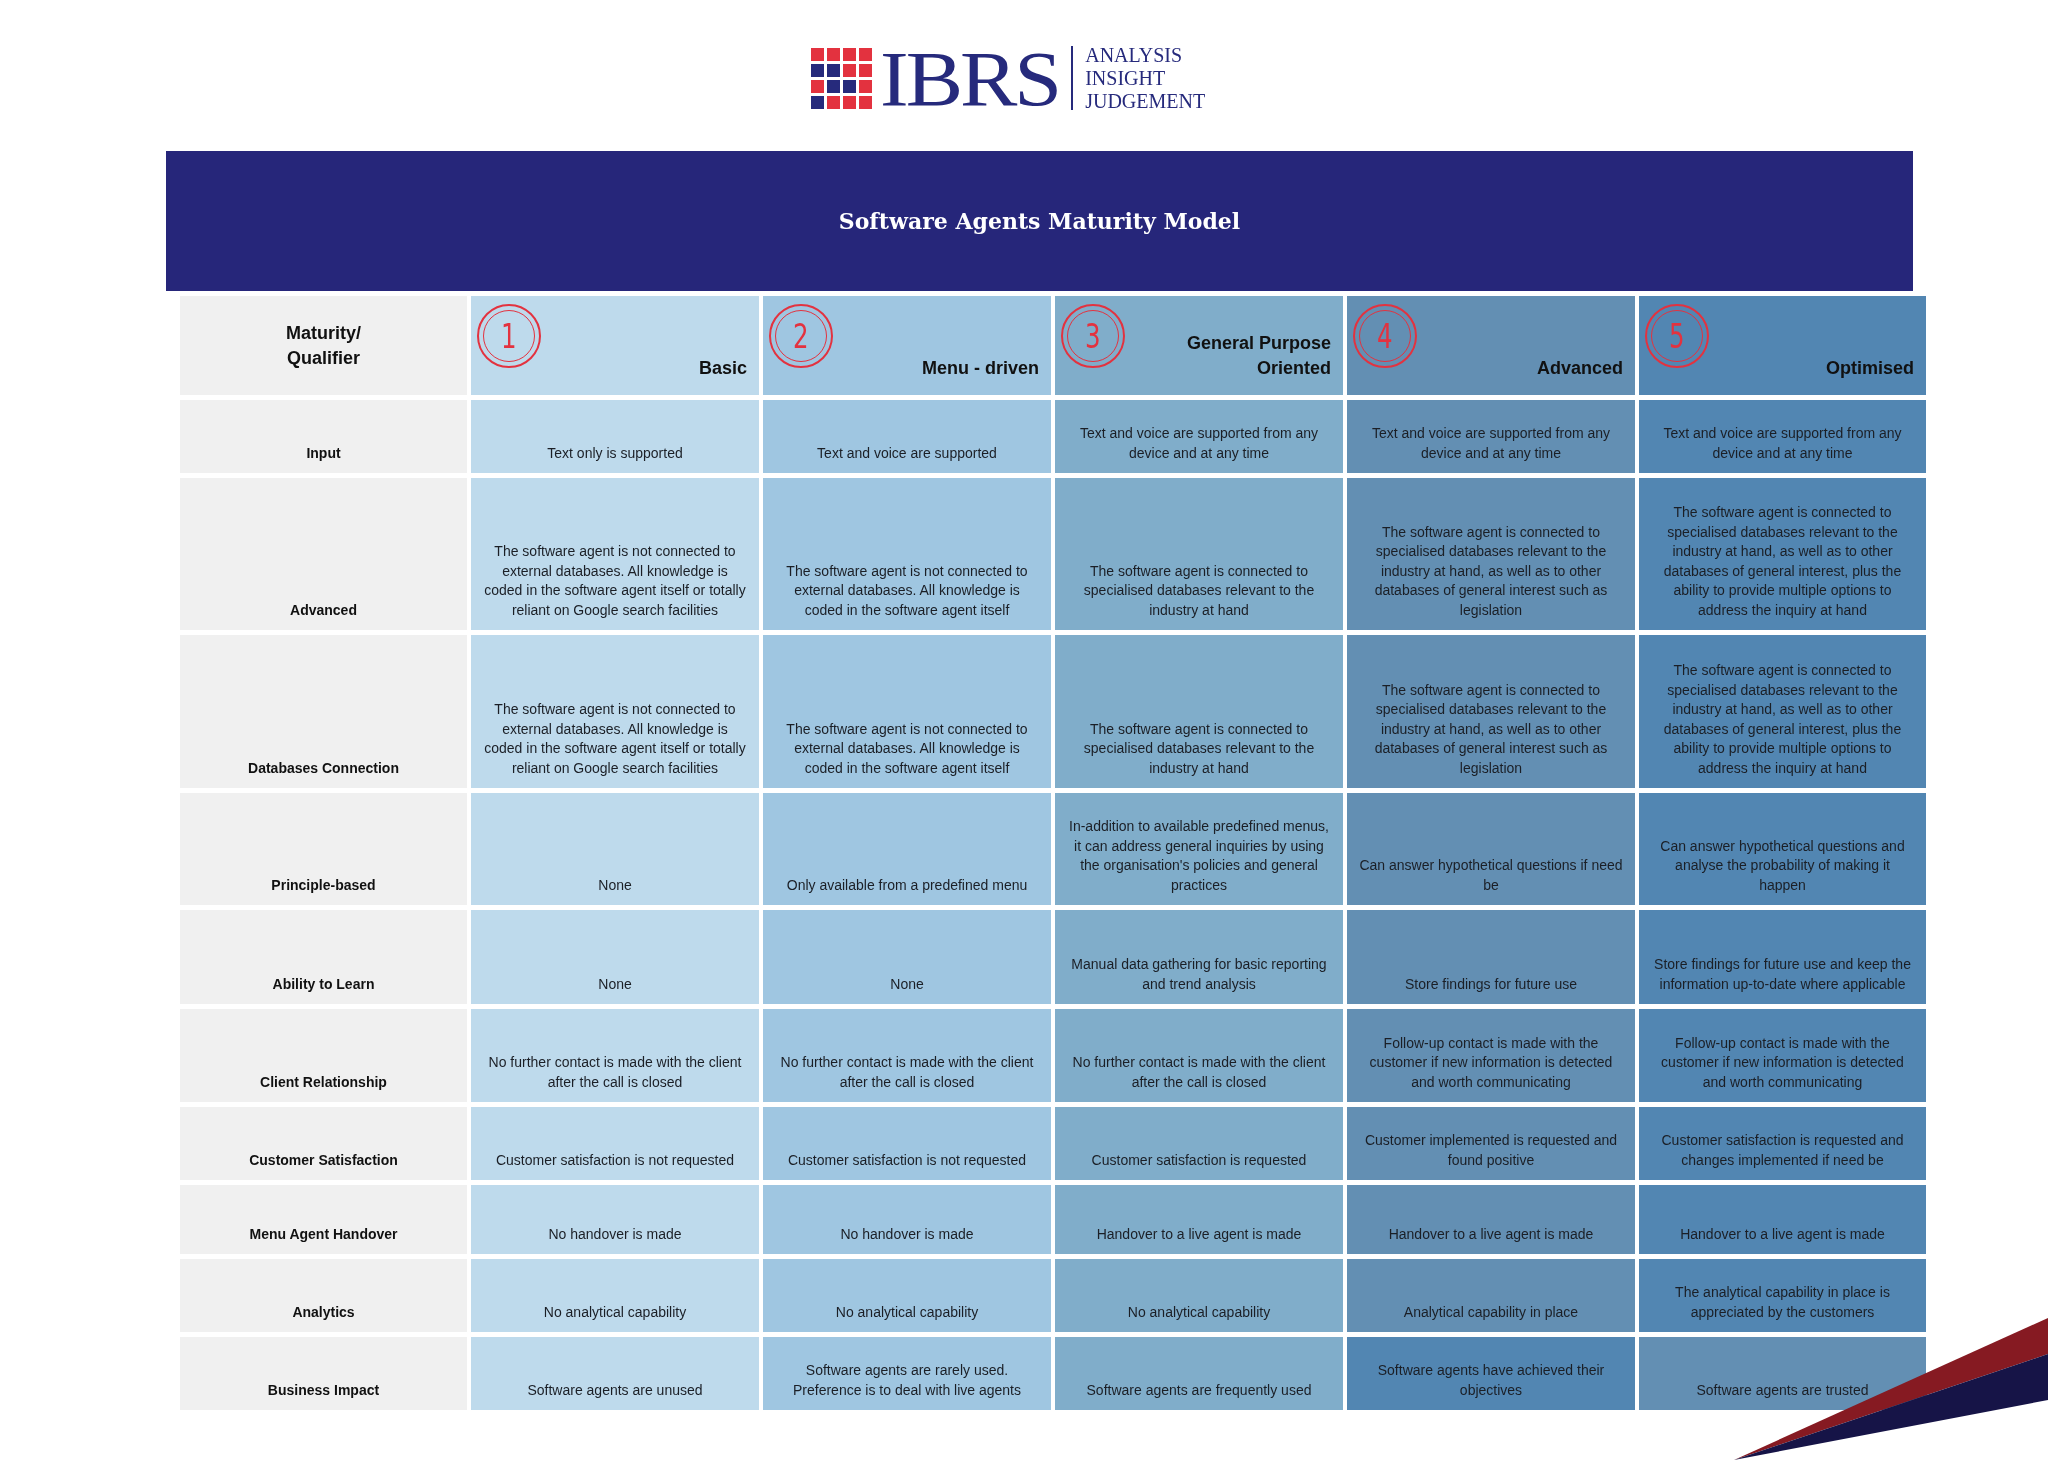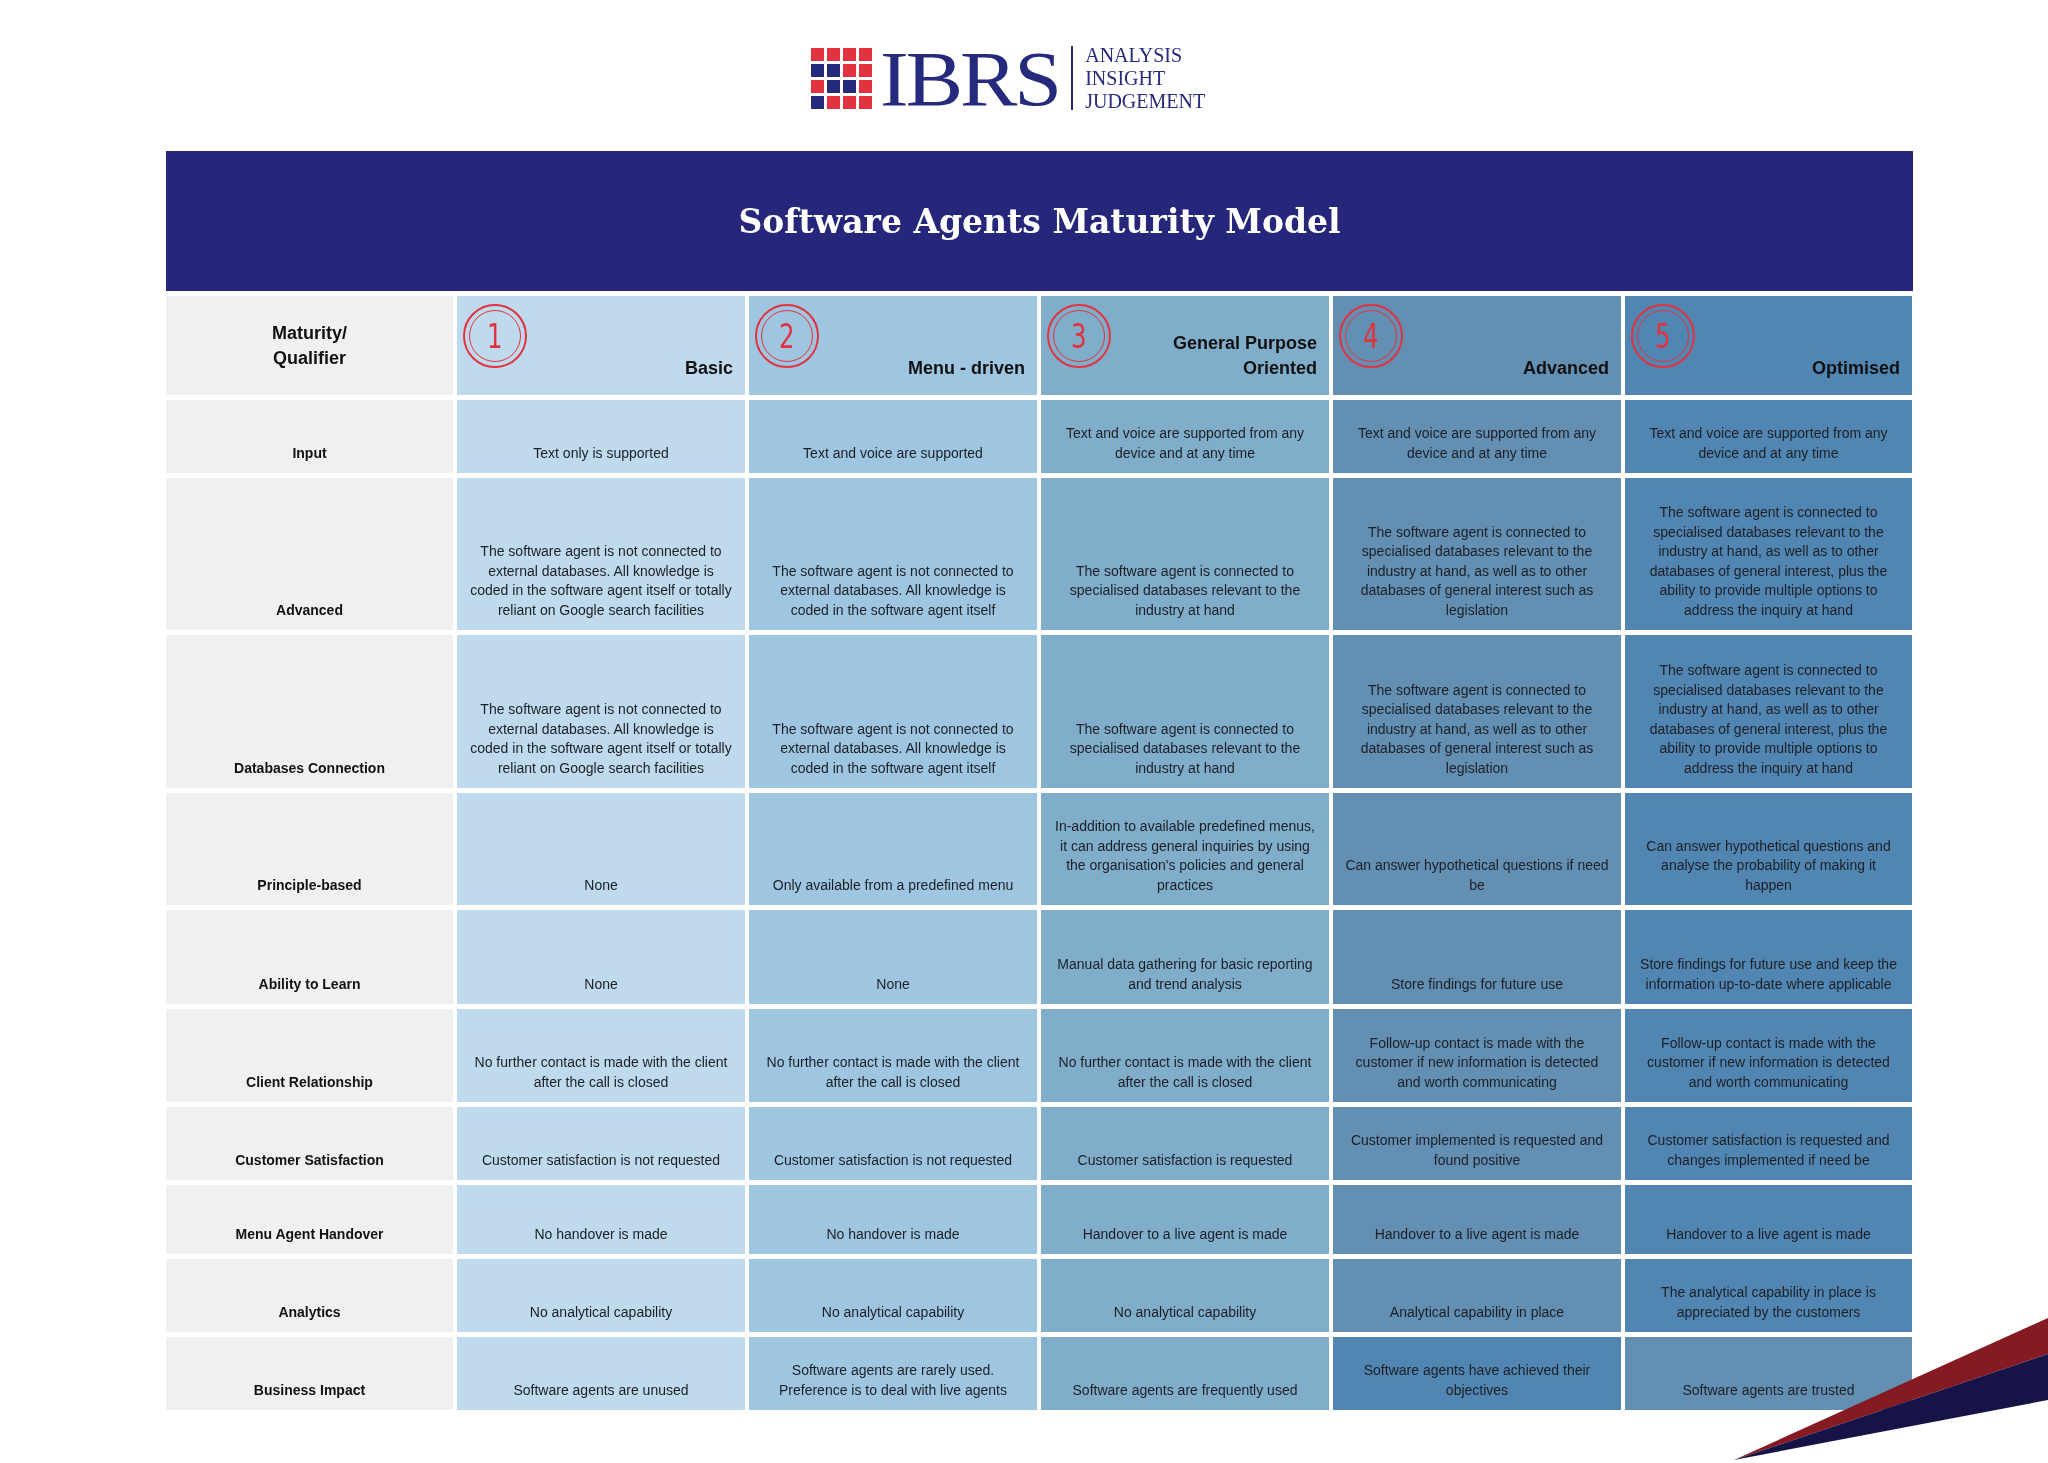--- a/index.html
+++ b/index.html
@@ -6,22 +6,22 @@
   body { width:2048px; height:1463px; background:#ffffff; position:relative; overflow:hidden; font-family:"Liberation Sans", sans-serif; }
   .logo { position:absolute; left:811px; top:44px; height:68px; display:flex; align-items:center; }
   .logo-grid { display:grid; grid-template-columns:repeat(4,13px); grid-template-rows:repeat(4,13px); gap:3px; }
   .logo-grid span { display:block; width:13px; height:13px; }
   .sq-r { background:#e3323f; }
   .sq-b { background:#262a7c; }
   .logo-word { font-family:"Liberation Serif", serif; color:#262a7c; font-size:86px; line-height:1; margin-left:8px; letter-spacing:-3px; transform:scaleY(0.92); }
   .logo-bar { width:2px; height:64px; background:#262a7c; margin:0 12px 0 12px; }
   .logo-tag { font-family:"Liberation Serif", serif; color:#262a7c; font-weight:normal; font-size:20px; line-height:23px; }
   .banner { position:absolute; left:166px; top:151px; width:1747px; height:140px; background:#26267a; display:flex; align-items:center; justify-content:center; }
-  .banner h1 { margin:0; color:#ffffff; font-family:"DejaVu Serif", serif; font-size:33px; font-weight:bold; }
-  .grid { position:absolute; left:166px; top:296px; width:1747px; display:grid;
+  .banner h1 { margin:0; color:#ffffff; font-family:"DejaVu Serif", serif; font-size:22px; font-weight:bold; }
+  .grid { position:absolute; left:180px; top:296px; width:1747px; display:grid;
           grid-template-columns:287px 288px 288px 288px 288px 287px; column-gap:4px; row-gap:5px;
           grid-template-rows:99px 73px 152px 153px 112px 94px 93px 73px 69px 73px 73px; }
   .cell { box-sizing:border-box; display:flex; align-items:flex-end; justify-content:center; text-align:center; padding:0 12px 10px 12px; font-size:14px; line-height:19.5px; color:#1b1f26; }
   .lbl { background:#f0f0f0; font-weight:bold; font-size:14px; color:#111; }
   .c1 { background:#bedaec; }
   .c2 { background:#9fc6e1; }
   .c3 { background:#80adca; }
   .c4 { background:#638fb3; }
   .c5 { background:#5286b2; }
   .hdr-lbl { align-items:center; justify-content:center; font-size:18px; line-height:25px; padding:0; }

